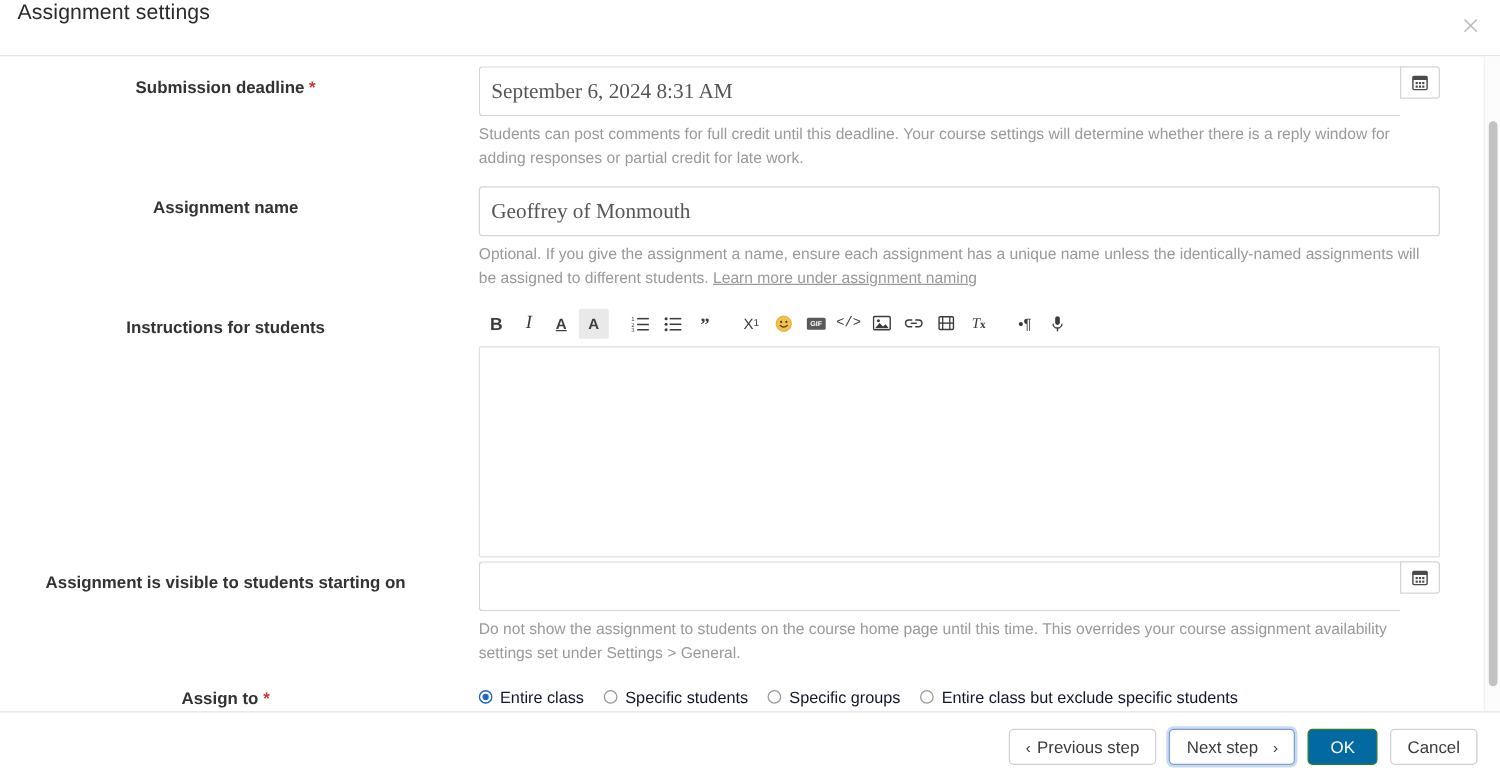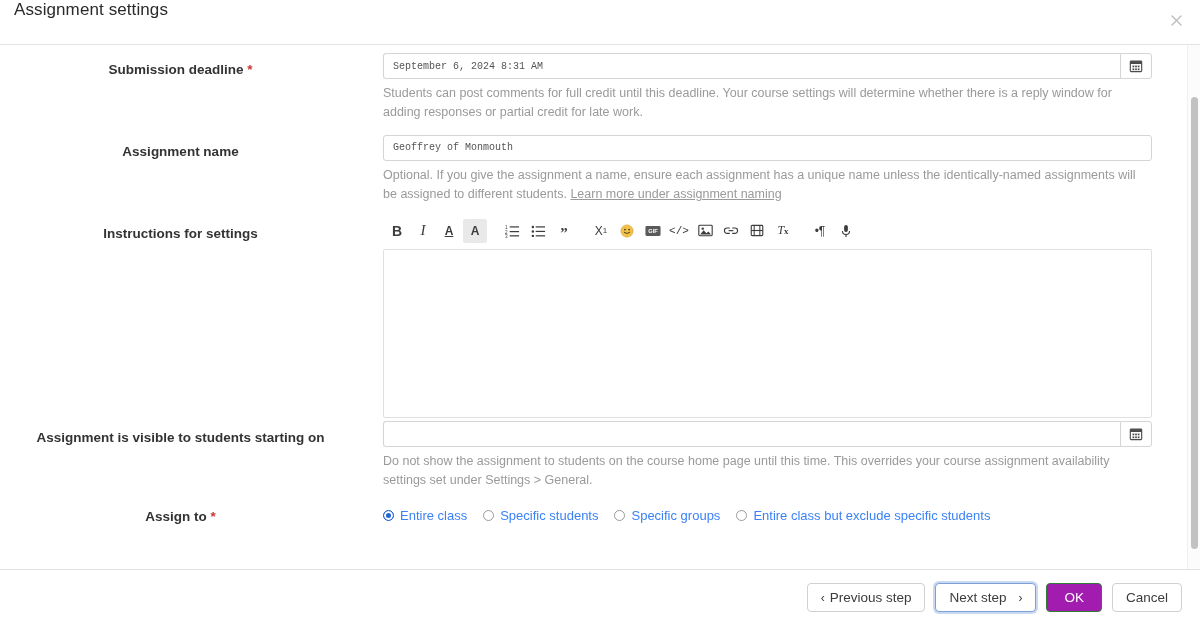--- a/index.html
+++ b/index.html
@@ -95,28 +95,28 @@
     max-width: 769px;
   }
 
   
   .input-wrap {
     display: flex;
     width: 769px;
   }
   .text-input {
     flex: 1 1 auto;
-    height: 26px;
+    height: 40px;
     border: 1px solid #d5d5d5;
     border-radius: 3px;
     padding: 0 9px;
-    font-size: 10px;
+    font-size: 17px;
     color: #555555;
     background: #ffffff;
-    font-family: Liberation Mono, monospace;
+    font-family: Liberation Serif, serif;
     outline: none;
   }
   .input-wrap.with-cal .text-input {
     border-top-right-radius: 0;
     border-bottom-right-radius: 0;
     border-right: none;
   }
   .cal-btn {
     width: 32px;
     height: 26px;
@@ -181,21 +181,21 @@
     padding-top: 6px;
     width: 790px;
     row-gap: 7px;
   }
   .radio-opt {
     display: flex;
     align-items: center;
     margin-right: 16px;
     cursor: pointer;
     font-size: 13px;
-    color: #3b82f6;
+    color: #0f172a;
     white-space: nowrap;
   }
   .radio-dot {
     width: 11px; height: 11px;
     border-radius: 50%;
     border: 1px solid #9a9a9a;
     background: #fff;
     margin-right: 6px;
     flex: 0 0 11px;
     position: relative;
@@ -231,21 +231,21 @@
     background: #ffffff;
     border: 1px solid #d0d0d0;
     color: #3b3b3b;
   }
   .btn-next {
     border: 1px solid #7d9fd3;
     box-shadow: 0 0 0 2px #c9d9f2;
     gap: 12px;
   }
   .btn-ok {
-    background: #a21caf;
+    background: #0369a1;
     border: 1px solid #2e7d32;
     color: #ffffff;
     padding: 0 17px;
   }
   .chev { font-size: 12px; }
 </style>
 </head>
 <body>
 
 <div class="modal">
@@ -292,21 +292,21 @@
         <div class="input-wrap">
           <input class="text-input" type="text" value="Geoffrey of Monmouth" style="">
         </div>
         <div class="help">
           <span>Optional. If you give the assignment a name, ensure each assignment has a unique name unless the identically-named assignments will be assigned to different students. </span><a href="#">Learn more under assignment naming</a>
         </div>
       </div>
     </div>
 
     <div class="row">
-      <div class="row-label">Instructions for settings</div>
+      <div class="row-label">Instructions for students</div>
       <div class="row-field">
         <div class="editor">
           <div class="editor-toolbar">
 
             <button class="tb-btn" style="font-weight:bold;font-size:14px;">B</button>
             <button class="tb-btn" style="font-style:italic;font-family:'Liberation Serif',serif;font-size:15px;">I</button>
             <button class="tb-btn" style="text-decoration:underline;font-weight:bold;font-size:12px;">A</button>
             <button class="tb-btn" style="font-weight:bold;font-size:12px;background:#e9e9e9;border-radius:2px;">A</button>
             <span class="tb-sep"></span>
 

